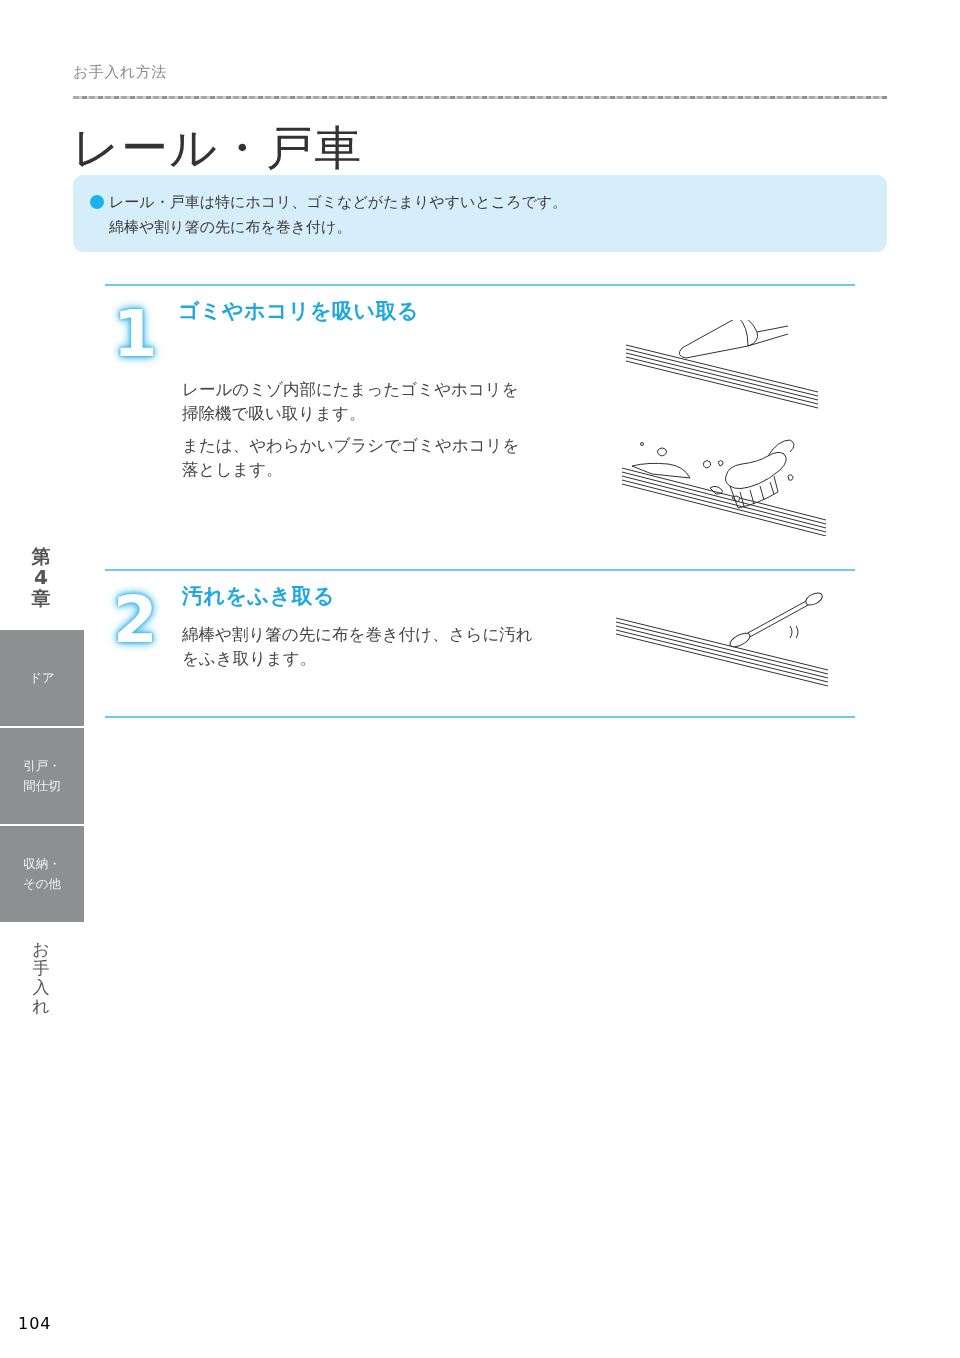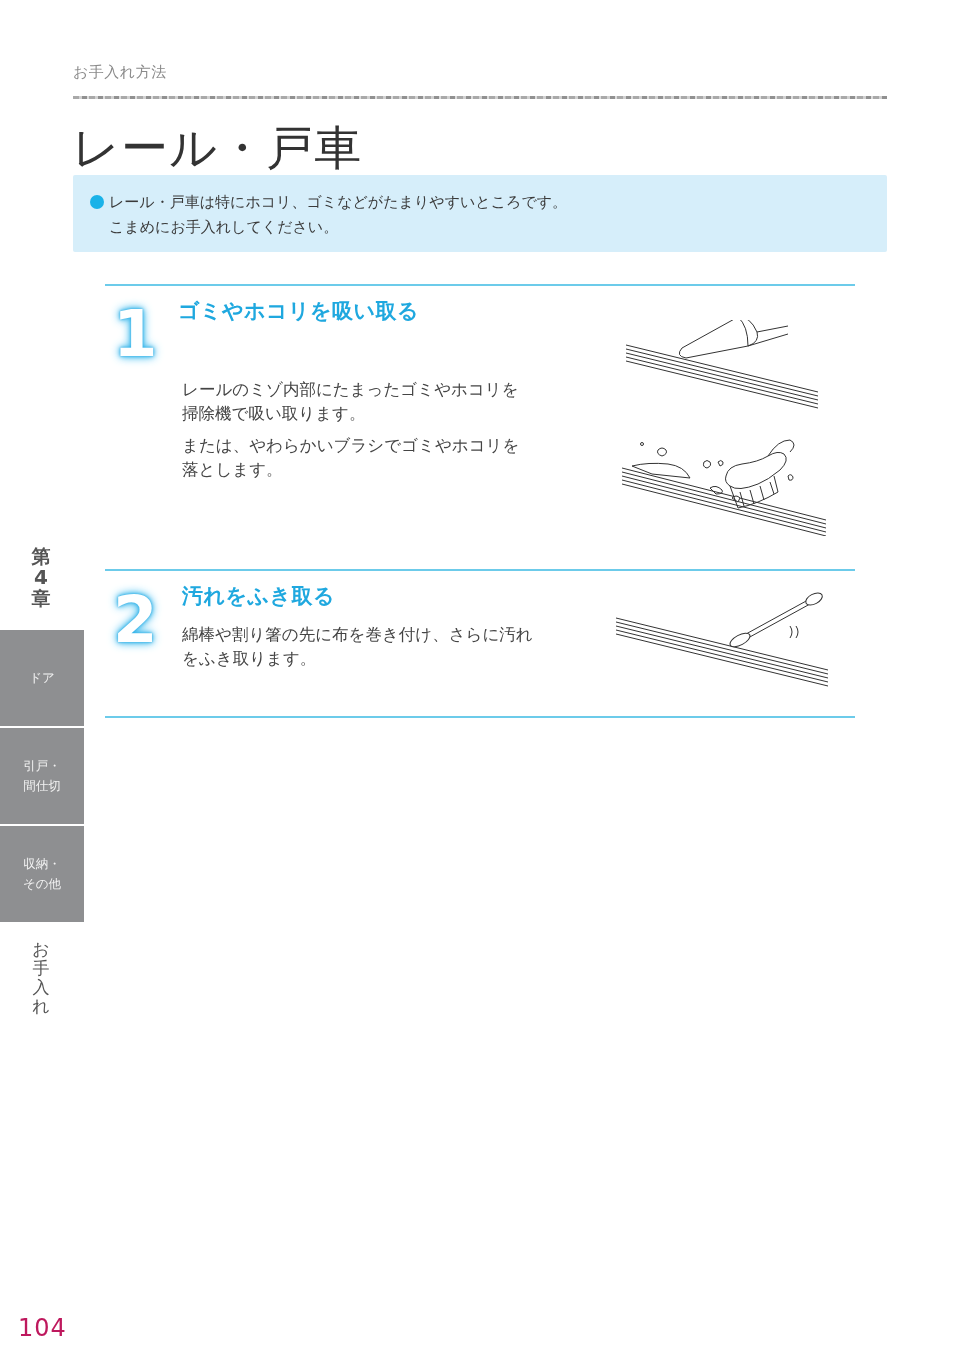--- a/index.html
+++ b/index.html
@@ -6,21 +6,21 @@
   body { width: 960px; height: 1358px; position: relative; overflow: hidden;
          font-family: "DejaVu Sans", "Liberation Sans", sans-serif; color: #3c3c3c; }
 
   .header-label { position: absolute; left: 73px; top: 63px; font-size: 15px; color: #8a8a8a; letter-spacing: 0.5px; }
   .header-rule { position: absolute; left: 73px; top: 96px; width: 814px; height: 3px;
                  background: repeating-linear-gradient(90deg, #9a9a9a 0 6px, #c9c9c9 6px 9px, #7d7d7d 9px 14px, #d6d6d6 14px 16px); opacity: 0.85; }
 
   .page-title { position: absolute; left: 72px; top: 117px; font-size: 47px; color: #333333; font-weight: normal; letter-spacing: 1px; }
 
   .intro-box { position: absolute; left: 73px; top: 175px; width: 814px; height: 77px;
-               background: #d6eefa; border-radius: 2px; }
+               background: #d6eefa; border-radius: 10px; }
   .intro-line { position: absolute; left: 34px; font-size: 15px; color: #3a3a3a; white-space: nowrap; }
   .intro-line.l1 { top: 18px; left: 36px; }
   .intro-line.l2 { top: 43px; left: 36px; }
   .bullet-dot { position: absolute; left: 17px; top: 20px; width: 14px; height: 14px; border-radius: 50%; background: #1ab2e8; }
 
   .rule { position: absolute; left: 105px; width: 750px; height: 2px; background: #6ccbea; }
 
   .step-num { position: absolute; font-family: "DejaVu Sans", sans-serif; font-weight: bold; font-size: 64px;
               color: #ffffff; line-height: 1;
               text-shadow: 0 0 4px #2aaee6, 0 0 8px #4ec0ef, 0 0 12px #8fd8f6, 0 0 2px #1a9fdc; }
@@ -30,34 +30,34 @@
 
   .illus { position: absolute; }
 
   .side-chapter { position: absolute; left: 24px; top: 546px; width: 34px; text-align: center;
                   font-size: 19px; color: #555555; line-height: 21px; font-weight: bold; }
   .side-tab { position: absolute; left: 0; width: 84px; background: #8e8f91; color: #f2f2f2;
               font-size: 12.5px; text-align: center; display: flex; align-items: center; justify-content: center; line-height: 20px; }
   .side-current { position: absolute; left: 28px; top: 940px; width: 26px; text-align: center;
                   font-size: 17px; color: #555555; line-height: 19px; }
 
-  .page-number { position: absolute; left: 18px; top: 1314px; font-size: 24px; color: #be185d; letter-spacing: 1px; }
+  .page-number { position: absolute; left: 18px; top: 1314px; font-size: 16px; color: #000000; letter-spacing: 1px; }
 </style>
 </head>
 <body>
 
 <div class="header-label">お手入れ方法</div>
 <div class="header-rule"></div>
 
 <h1 class="page-title" style="margin:0;">レール・戸車</h1>
 
 <div class="intro-box">
   <span class="bullet-dot"></span>
   <div class="intro-line l1">レール・戸車は特にホコリ、ゴミなどがたまりやすいところです。</div>
-  <div class="intro-line l2">こまめにお手入れしてください。</div>
+  <div class="intro-line l2">綿棒や割り箸の先に布を巻き付け。</div>
 </div>
 
 <div class="rule" style="top:284px;"></div>
 <div class="rule" style="top:569px;"></div>
 <div class="rule" style="top:716px;"></div>
 
 <div>
   <div class="step-num" style="left:113px; top:302px;">1</div>
   <div class="step-title" style="left:178px; top:297px;">ゴミやホコリを吸い取る</div>
   <div class="step-text" style="left:182px; top:340px;margin-top:38px;">

